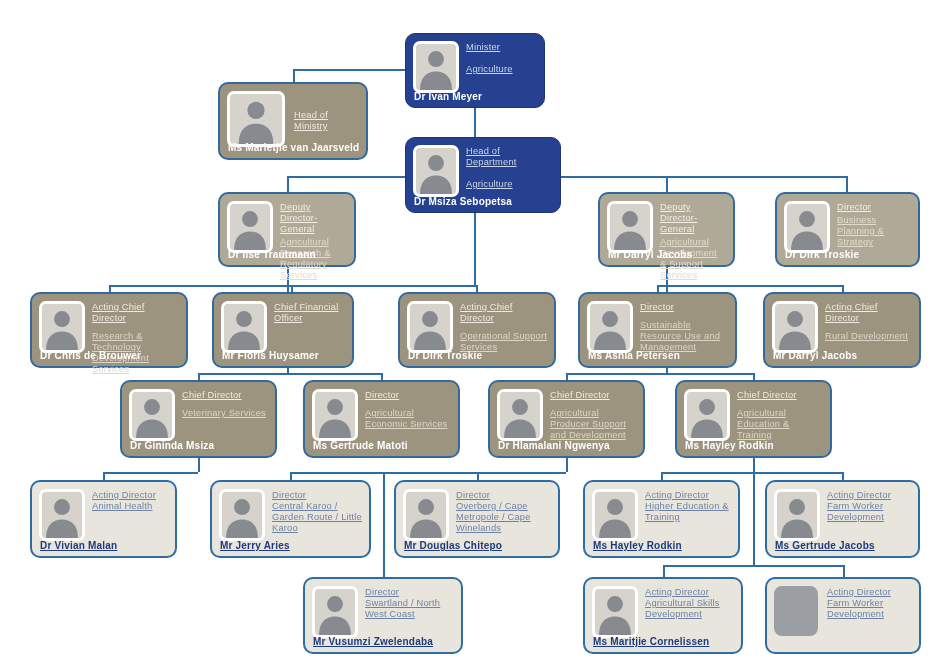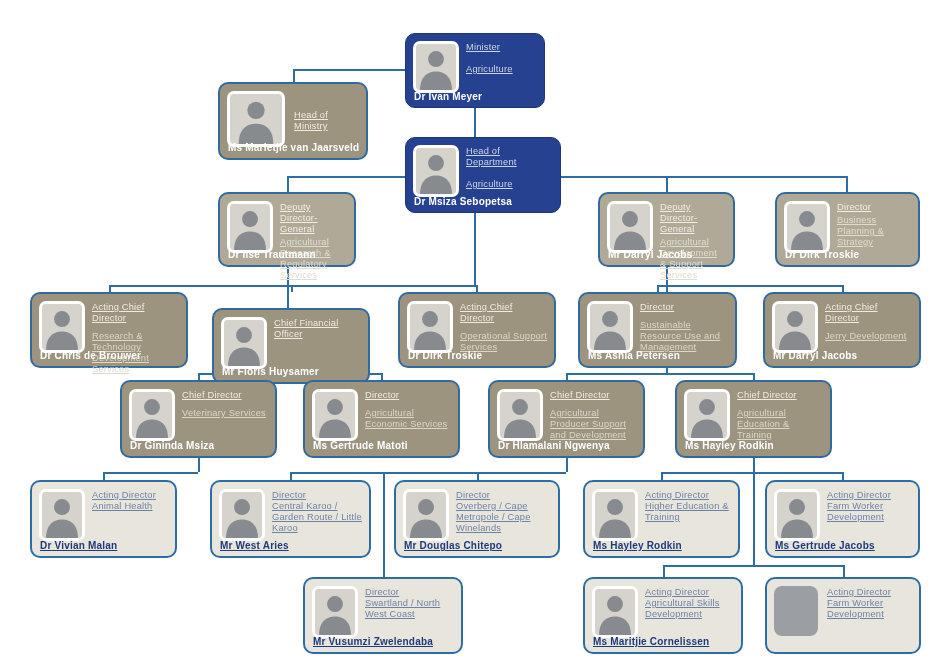--- a/index.html
+++ b/index.html
@@ -171,21 +171,21 @@
           <circle cx="22" cy="17" r="9" fill="#878b90"></circle>
           <path d="M4 52 C4 36 13 31 22 31 C31 31 40 36 40 52 Z" fill="#878b90"></path>
         </svg>
       </div>
       <div class="role-wrap">
         <div class="role">Acting Chief Director</div>
         <div class="unit">Research &amp; Technology Development Services</div>
       </div>
       <div class="name">Dr Chris de Brouwer</div>
     </div>
-    <div class="node n-taupe" style="left: 212px; top: 308px; width: 158px; height: 76px;">
+    <div class="node n-taupe" style="left: 212px; top: 292px; width: 142px; height: 76px;">
       <div class="photo">
         <svg viewBox="0 0 44 52" xmlns="http://www.w3.org/2000/svg">
           <rect x="0" y="0" width="44" height="52" fill="#d6d3cc"></rect>
           <circle cx="22" cy="17" r="9" fill="#878b90"></circle>
           <path d="M4 52 C4 36 13 31 22 31 C31 31 40 36 40 52 Z" fill="#878b90"></path>
         </svg>
       </div>
       <div class="role-wrap">
         <div class="role">Chief Financial Officer</div>
       </div>
@@ -222,21 +222,21 @@
     <div class="node n-taupe" style="left: 763px; top: 292px; width: 158px; height: 76px;">
       <div class="photo">
         <svg viewBox="0 0 44 52" xmlns="http://www.w3.org/2000/svg">
           <rect x="0" y="0" width="44" height="52" fill="#d6d3cc"></rect>
           <circle cx="22" cy="17" r="9" fill="#878b90"></circle>
           <path d="M4 52 C4 36 13 31 22 31 C31 31 40 36 40 52 Z" fill="#878b90"></path>
         </svg>
       </div>
       <div class="role-wrap">
         <div class="role">Acting Chief Director</div>
-        <div class="unit">Jerry Development</div>
+        <div class="unit">Rural Development</div>
       </div>
       <div class="name">Mr Darryl Jacobs</div>
     </div>
     <div class="node n-taupe" style="left: 120px; top: 380px; width: 157px; height: 78px;">
       <div class="photo">
         <svg viewBox="0 0 44 52" xmlns="http://www.w3.org/2000/svg">
           <rect x="0" y="0" width="44" height="52" fill="#d6d3cc"></rect>
           <circle cx="22" cy="17" r="9" fill="#878b90"></circle>
           <path d="M4 52 C4 36 13 31 22 31 C31 31 40 36 40 52 Z" fill="#878b90"></path>
         </svg>
@@ -308,21 +308,21 @@
         <svg viewBox="0 0 44 52" xmlns="http://www.w3.org/2000/svg">
           <rect x="0" y="0" width="44" height="52" fill="#d6d3cc"></rect>
           <circle cx="22" cy="17" r="9" fill="#878b90"></circle>
           <path d="M4 52 C4 36 13 31 22 31 C31 31 40 36 40 52 Z" fill="#878b90"></path>
         </svg>
       </div>
       <div class="role-wrap">
         <div class="role">Director</div>
         <div class="unit">Central Karoo / Garden Route / Little Karoo</div>
       </div>
-      <div class="name">Mr West Aries</div>
+      <div class="name">Mr Jerry Aries</div>
     </div>
     <div class="node n-light" style="left: 394px; top: 480px; width: 166px; height: 78px;">
       <div class="photo">
         <svg viewBox="0 0 44 52" xmlns="http://www.w3.org/2000/svg">
           <rect x="0" y="0" width="44" height="52" fill="#d6d3cc"></rect>
           <circle cx="22" cy="17" r="9" fill="#878b90"></circle>
           <path d="M4 52 C4 36 13 31 22 31 C31 31 40 36 40 52 Z" fill="#878b90"></path>
         </svg>
       </div>
       <div class="role-wrap">

